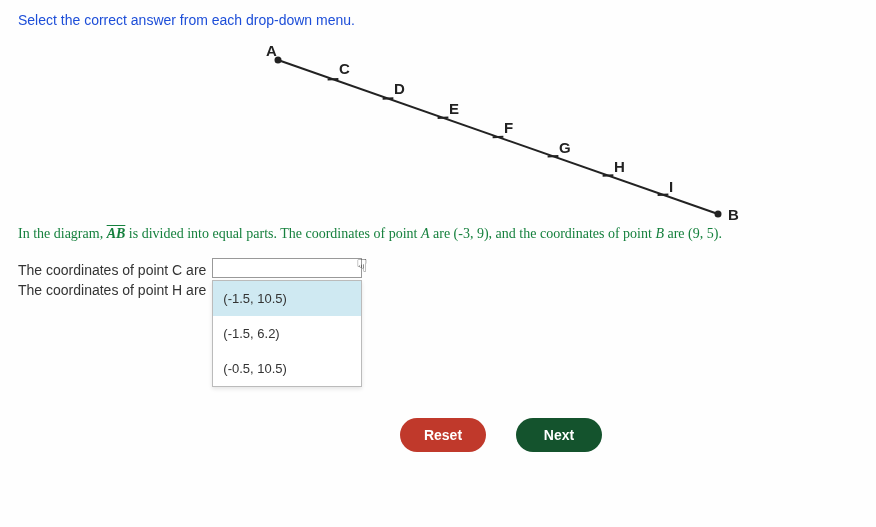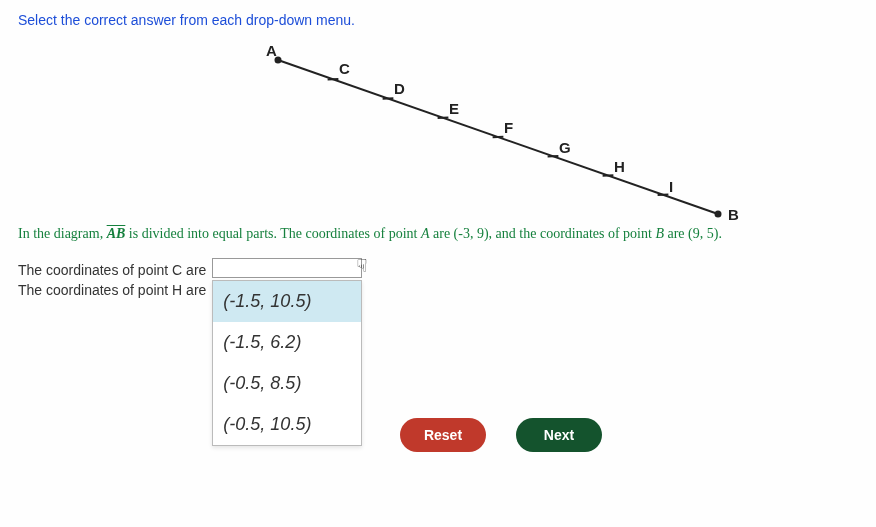--- a/index.html
+++ b/index.html
@@ -61,24 +61,23 @@
     color: #333;
     pointer-events: none;
   }
   .dd-list {
     position: absolute;
     left: 0;
     top: 22px;
     width: 150px;
     border: 1px solid #bbb;
     background: #fff;
-    font-size: 18px;
+    font-size: 13px;
     color: #333;
     box-shadow: 0 2px 4px rgba(0,0,0,.1);
-    font-style: italic;
   }
   .dd-list .opt {
     padding: 10px 10px;
   }
   .dd-list .opt.hover {
     background: #cfe9f2;
   }
   .btn-row {
     position: absolute;
     left: 400px;
@@ -148,21 +147,20 @@
     <div>The coordinates of point C are</div>
     <div>The coordinates of point H are</div>
   </div>
   <div class="dropdown-wrap">
     <div class="dd-box">
       <span class="cursor">☟</span>
     </div>
     <div class="dd-list">
       <div class="opt hover">(-1.5, 10.5)</div>
       <div class="opt">(-1.5, 6.2)</div>
-      <div class="opt">(-0.5, 8.5)</div>
       <div class="opt">(-0.5, 10.5)</div>
     </div>
   </div>
 </div>
 
 <div class="btn-row">
   <button class="btn btn-reset">Reset</button>
   <button class="btn btn-next">Next</button>
 </div>
 

